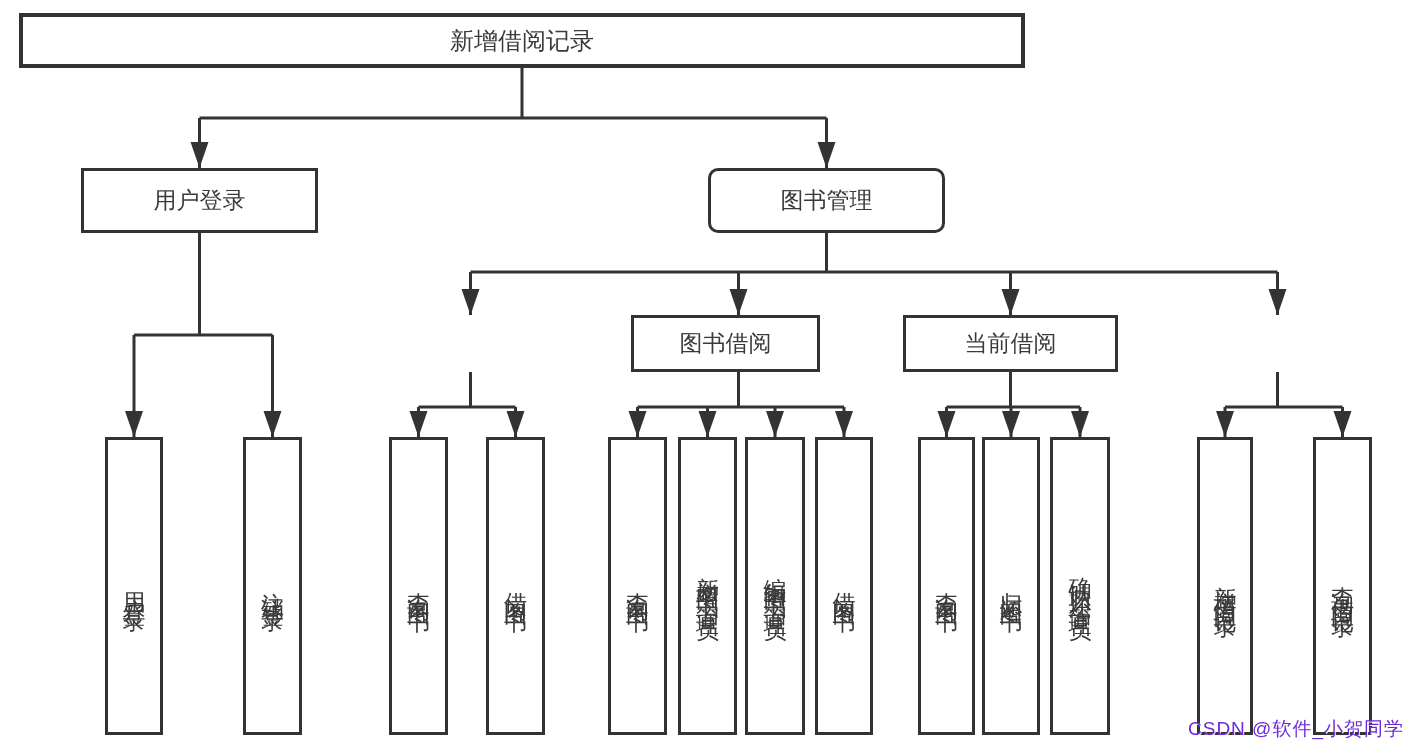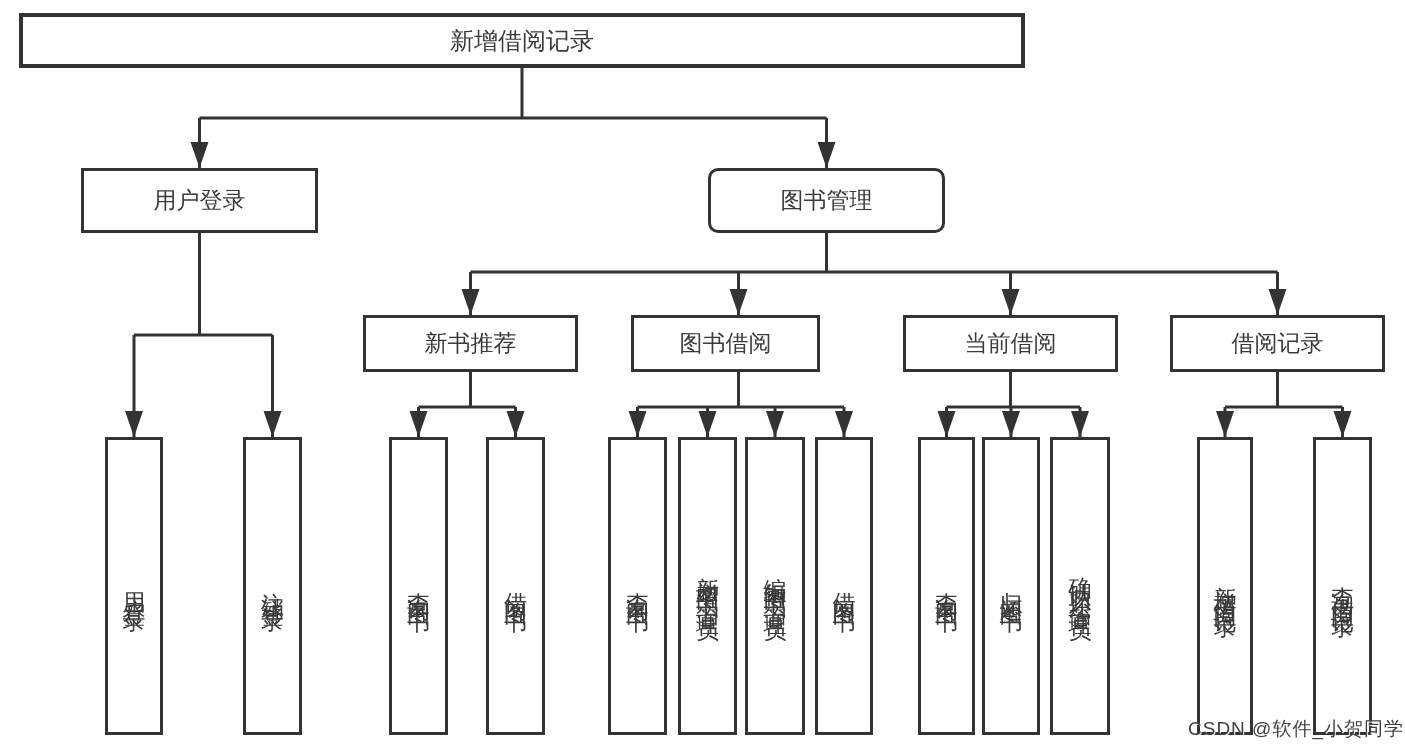--- a/index.html
+++ b/index.html
@@ -41,21 +41,21 @@
     writing-mode: vertical-rl;
     text-orientation: mixed;
     letter-spacing: 6px;
     font-size: 23px;
   }
   .watermark {
     position: absolute;
     left: 1188px;
     top: 716px;
     font-size: 19px;
-    color: #404040;
+    color: #6d28d9;
     text-shadow: 1px 1px 0 rgba(255,255,255,0.9);
     z-index: 2;
     white-space: nowrap;
     letter-spacing: 1px;
   }
 </style>
 </head>
 <body>
 
 <div class="canvas">
@@ -101,24 +101,22 @@
       <polygon points="1216,411 1234,411 1225,437"></polygon>
       <polygon points="1333.5,411 1351.5,411 1342.5,437"></polygon>
     </g>
   </svg>
 
   <div class="box root" style="left:19px; top:13px; width:1006px; height:55px;">新增借阅记录</div>
 
   <div class="box" style="left:81px; top:168px; width:237px; height:65px;">用户登录</div>
   <div class="box" style="left:708px; top:168px; width:237px; height:65px;border-radius:10px;">图书管理</div>
 
-  <div class="box" style="left:363px; top:315px; width:215px; height:57px;">新书推荐</div>
   <div class="box" style="left:631px; top:315px; width:189px; height:57px;">图书借阅</div>
   <div class="box" style="left:903px; top:315px; width:215px; height:57px;">当前借阅</div>
-  <div class="box" style="left:1170px; top:315px; width:215px; height:57px;">借阅记录</div>
 
   <div class="box leaf" style="left:105px; width:58px;">用户登录</div>
   <div class="box leaf" style="left:243px; width:59px;">注销登录</div>
   <div class="box leaf" style="left:389px; width:59px;">查询图书</div>
   <div class="box leaf" style="left:486px; width:59px;">借阅图书</div>
   <div class="box leaf" style="left:608px; width:59px;">查询图书</div>
   <div class="box leaf" style="left:678px; width:59px;">新增图书（管理员）</div>
   <div class="box leaf" style="left:745px; width:60px;">编辑图书（管理员）</div>
   <div class="box leaf" style="left:815px; width:58px;">借阅图书</div>
   <div class="box leaf" style="left:918px; width:57px;">查询图书</div>

